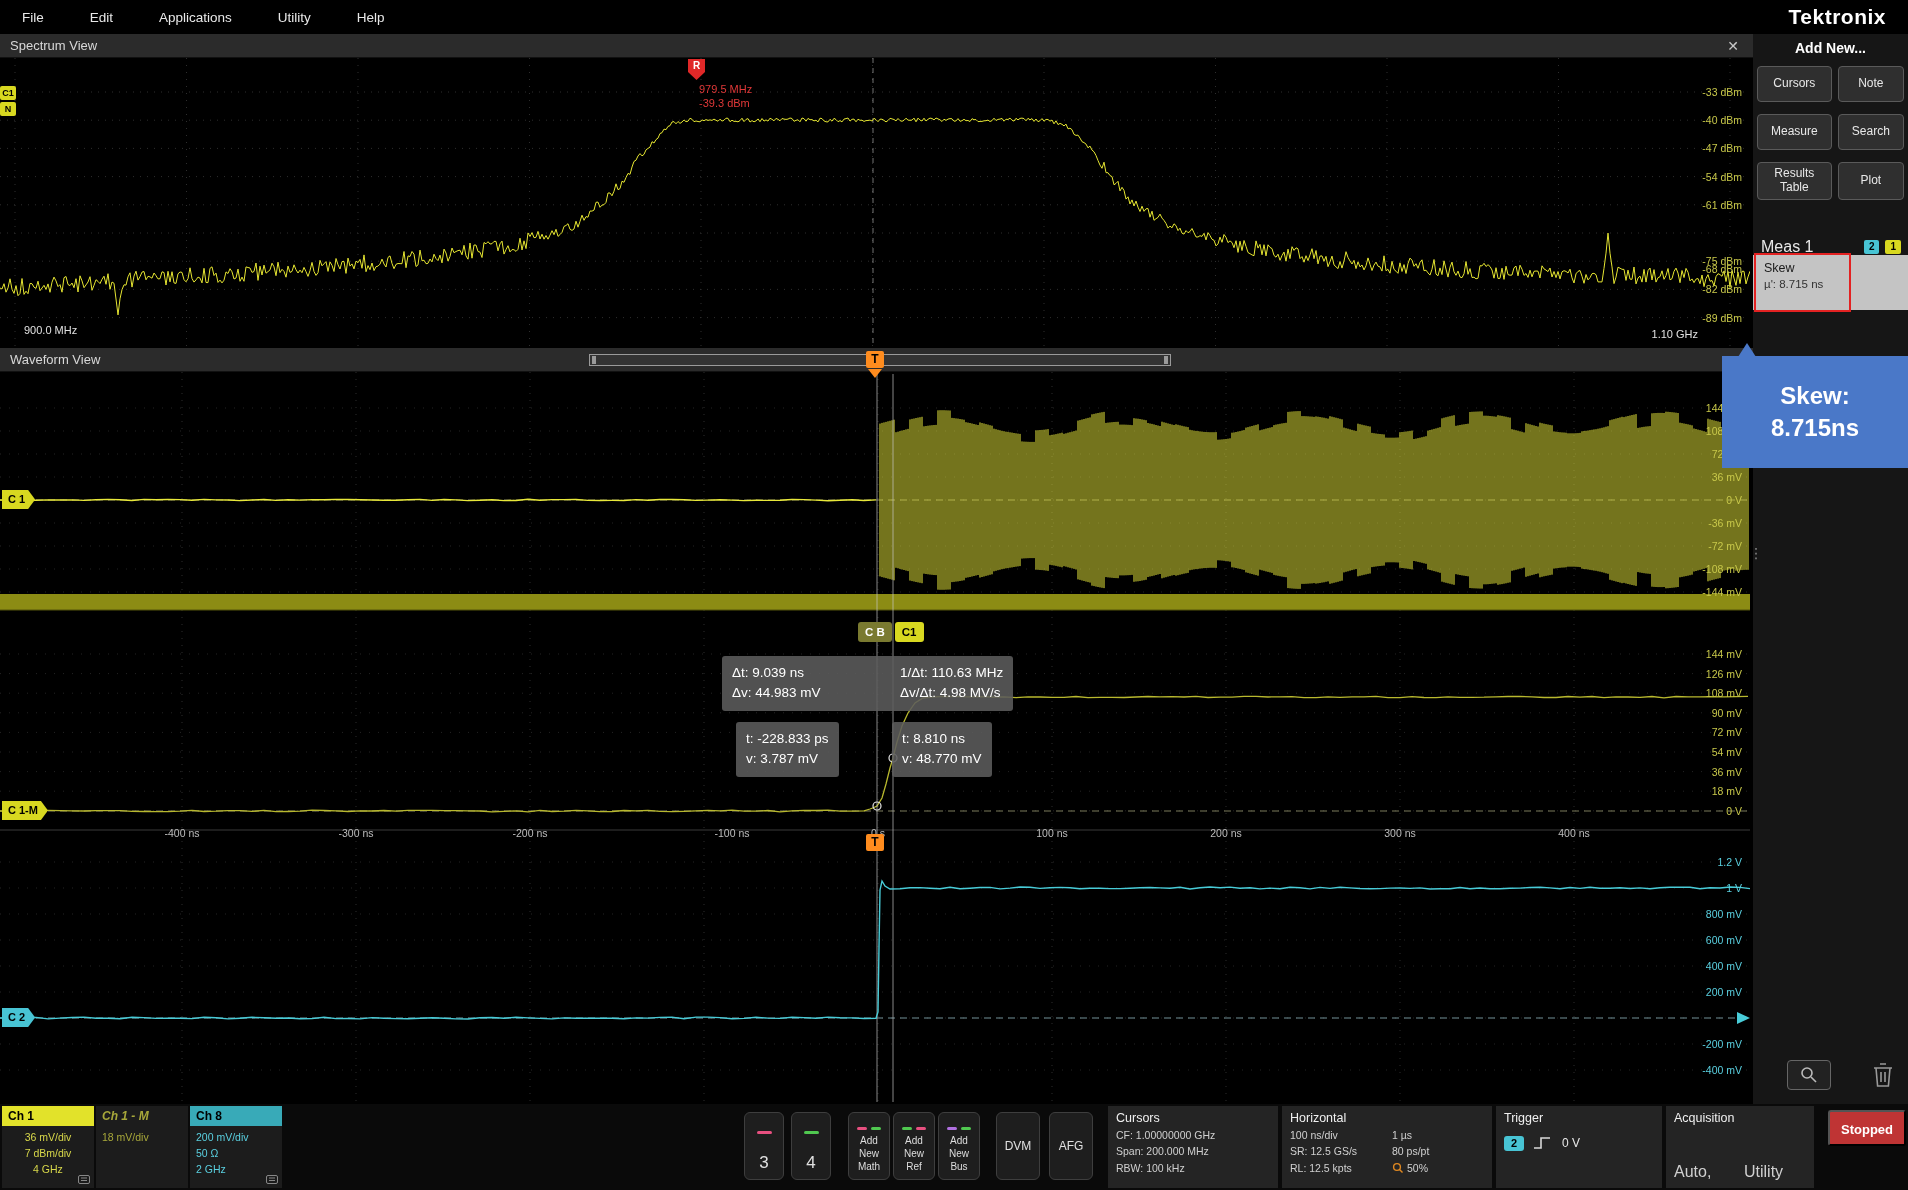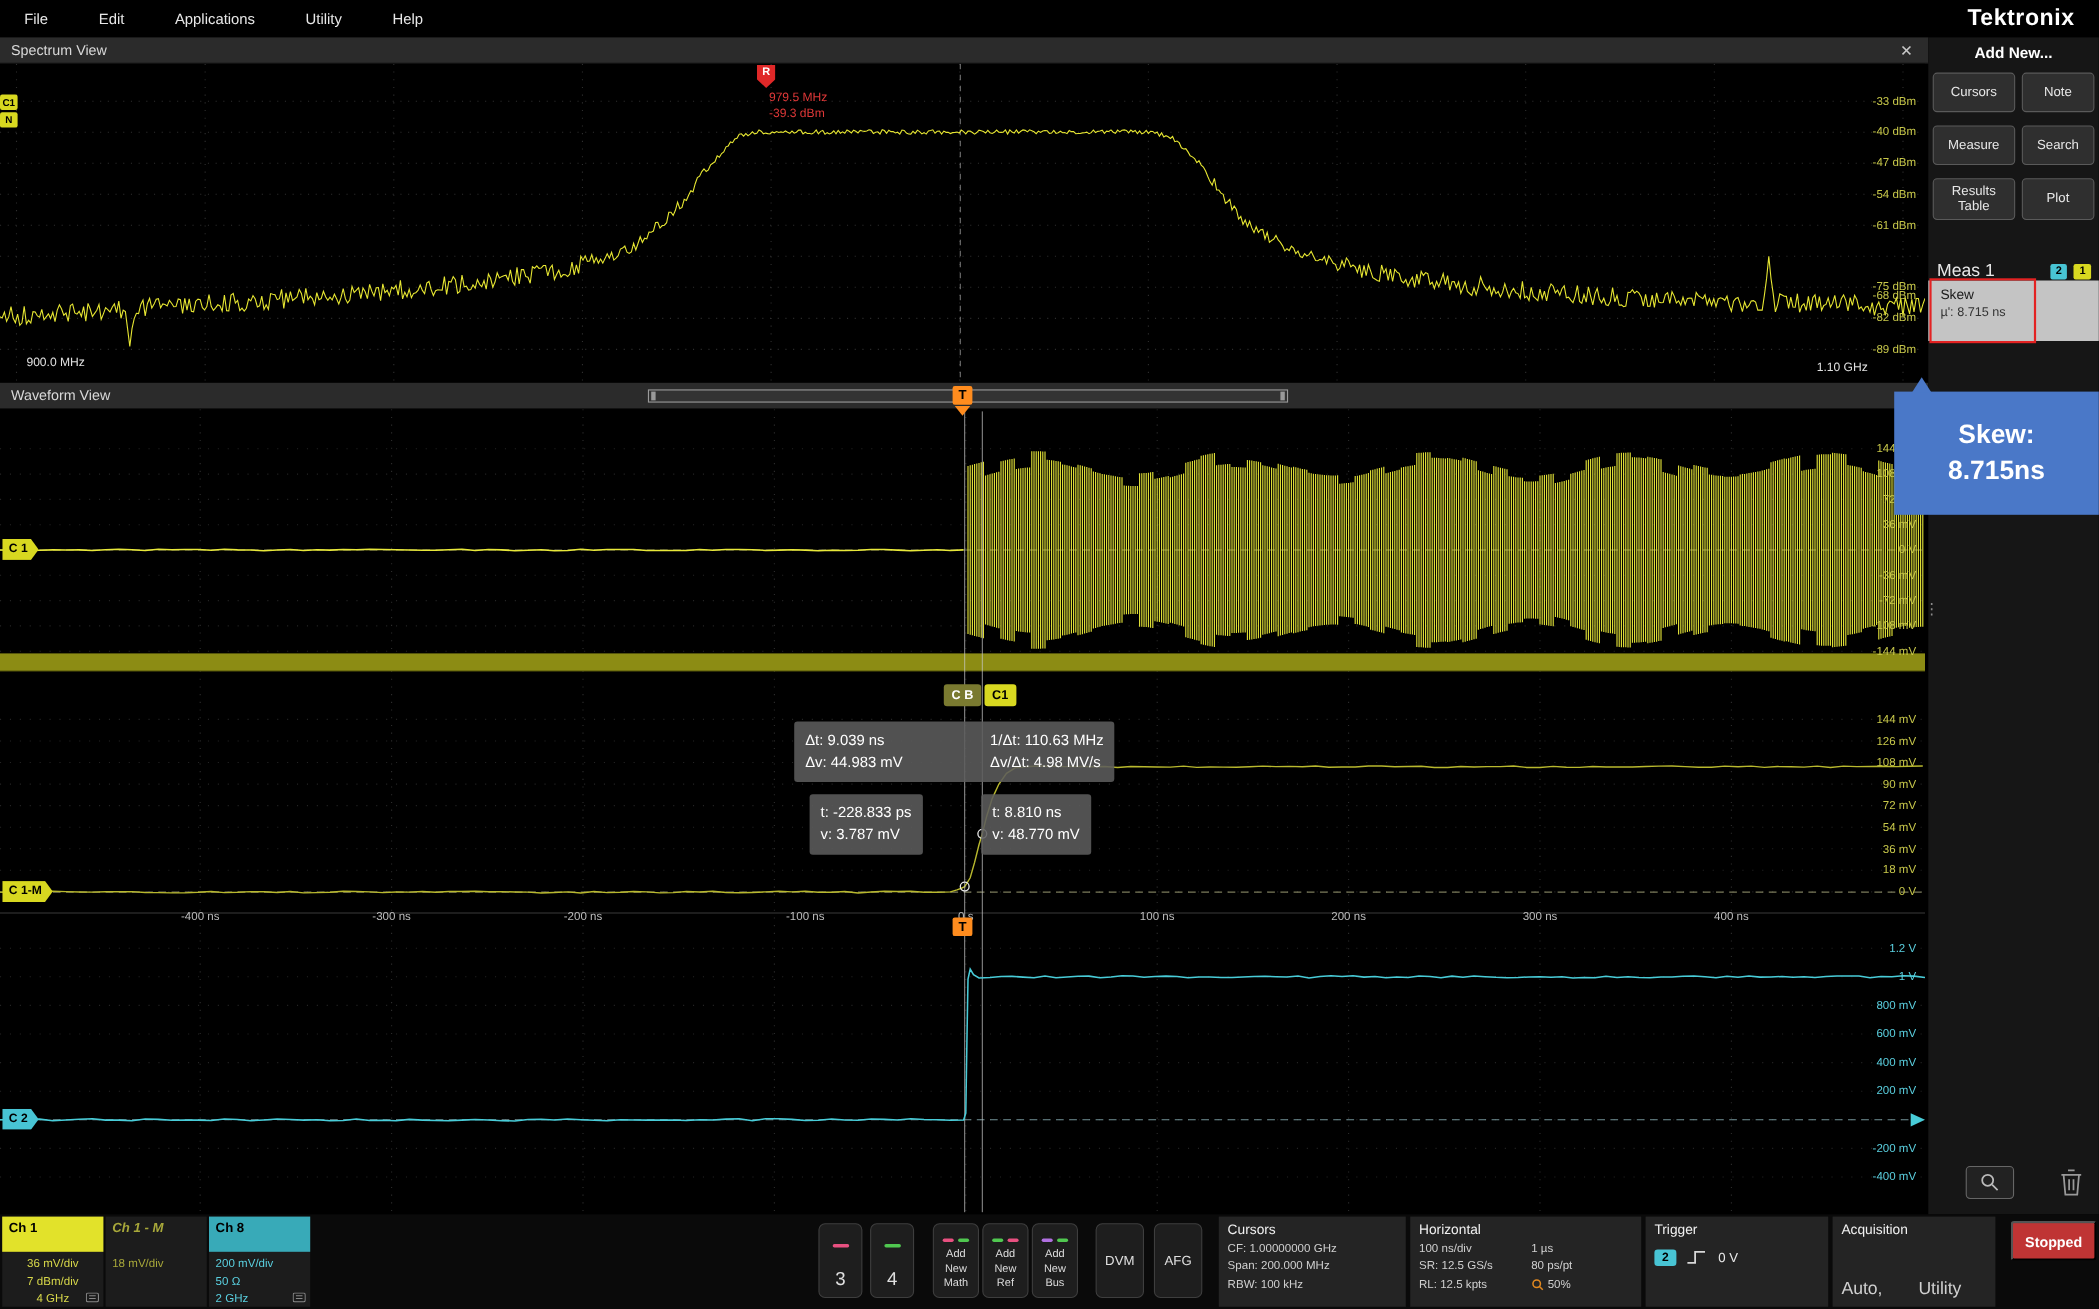--- a/index.html
+++ b/index.html
@@ -89,21 +89,21 @@
   .callout { position:absolute; left:1722px; top:356px; width:186px; height:112px; background:#4a78c8;
     z-index:50; display:flex; flex-direction:column; align-items:center; justify-content:center; }
   .callout .pt { position:absolute; left:16px; top:-13px; width:0; height:0;
     border-left:9px solid transparent; border-right:9px solid transparent;
     border-bottom:14px solid #4a78c8; }
   .callout div.ln { color:#fff; font-size:24px; font-weight:bold; line-height:1.35; }
 
   
   .bottombar { position:absolute; left:0; top:1104px; width:1908px; height:86px; background:#0a0a0a; }
   .chblock { position:absolute; top:2px; height:82px; background:#1c1c1c; }
-  .chtab { height:32px; font-size:12px; font-weight:bold; padding:3px 0 0 6px; }
+  .chtab { height:20px; font-size:12px; font-weight:bold; padding:3px 0 0 6px; }
   .chlines { padding:4px 6px 0; }
   .chlines span { display:block; font-size:10.5px; line-height:1.5; }
   .yel { color:#d8d84a;text-align:center; } .dimyel { color:#a8a83a; } .cyn { color:#5ad0e0; }
   .chipicon { position:absolute; right:4px; bottom:4px; }
   .numbtn,.addbtn,.fnbtn { position:absolute; top:8px; height:68px; background:#1e1e1e;
     border:1px solid #3e3e3e; border-radius:6px; color:#e0e0e0; text-align:center; cursor:pointer; }
   .numbtn { width:40px; font-size:17px; }
   .dash { display:inline-block; width:15px; height:3px; border-radius:2px; margin:7px 2px 0; }
   .numbtn .n { display:block; margin-top:14px; }
   .addbtn { width:42px; font-size:10px; }

